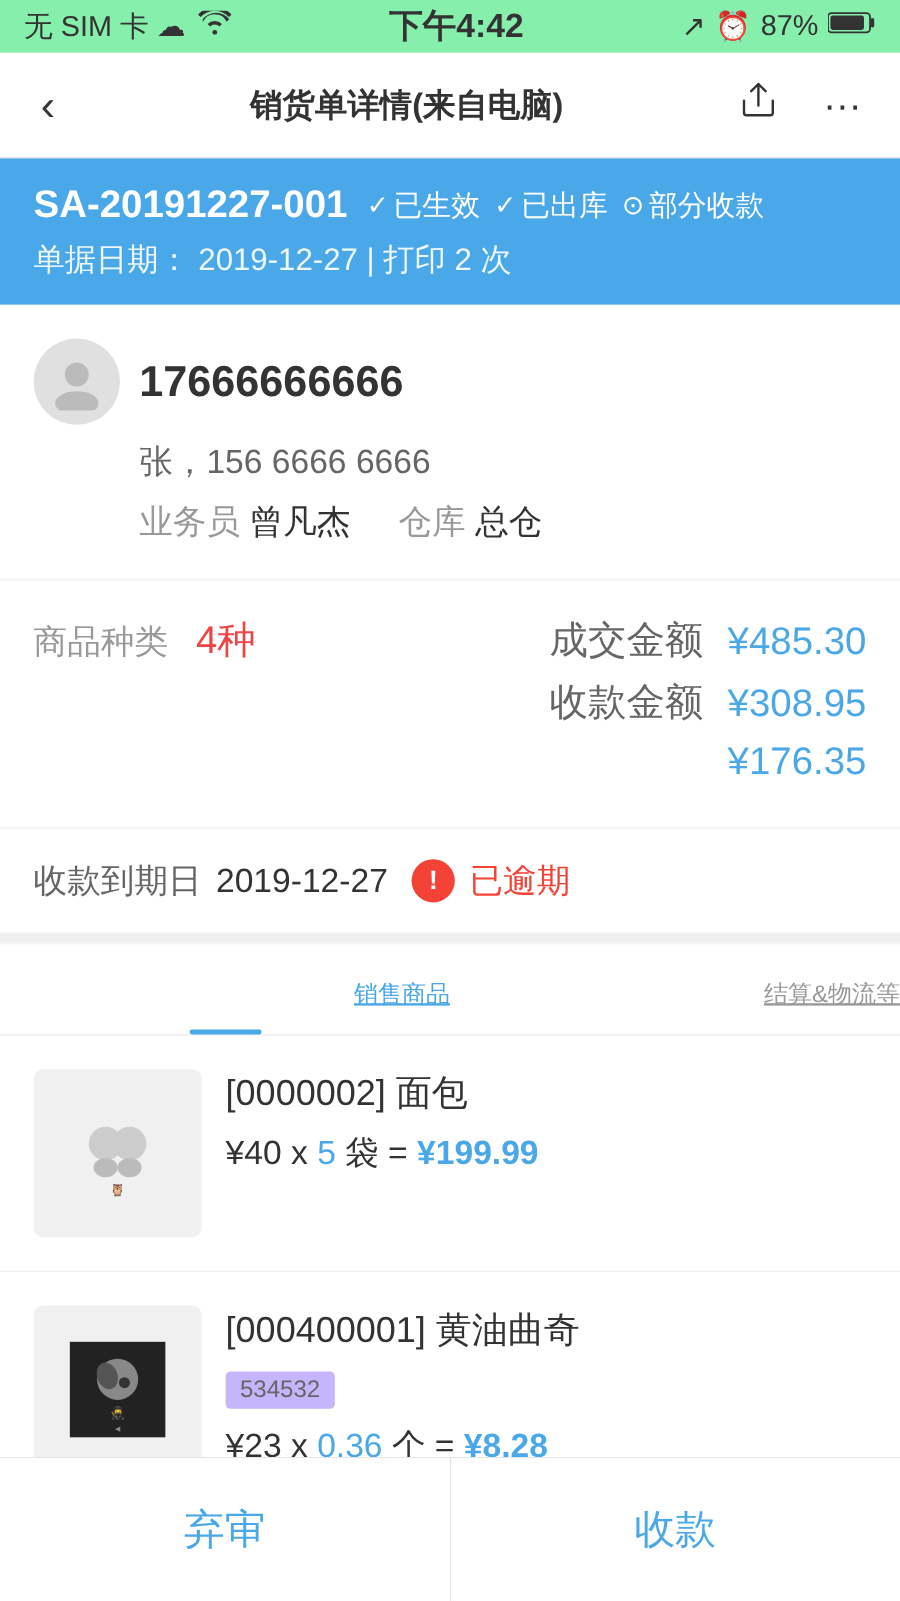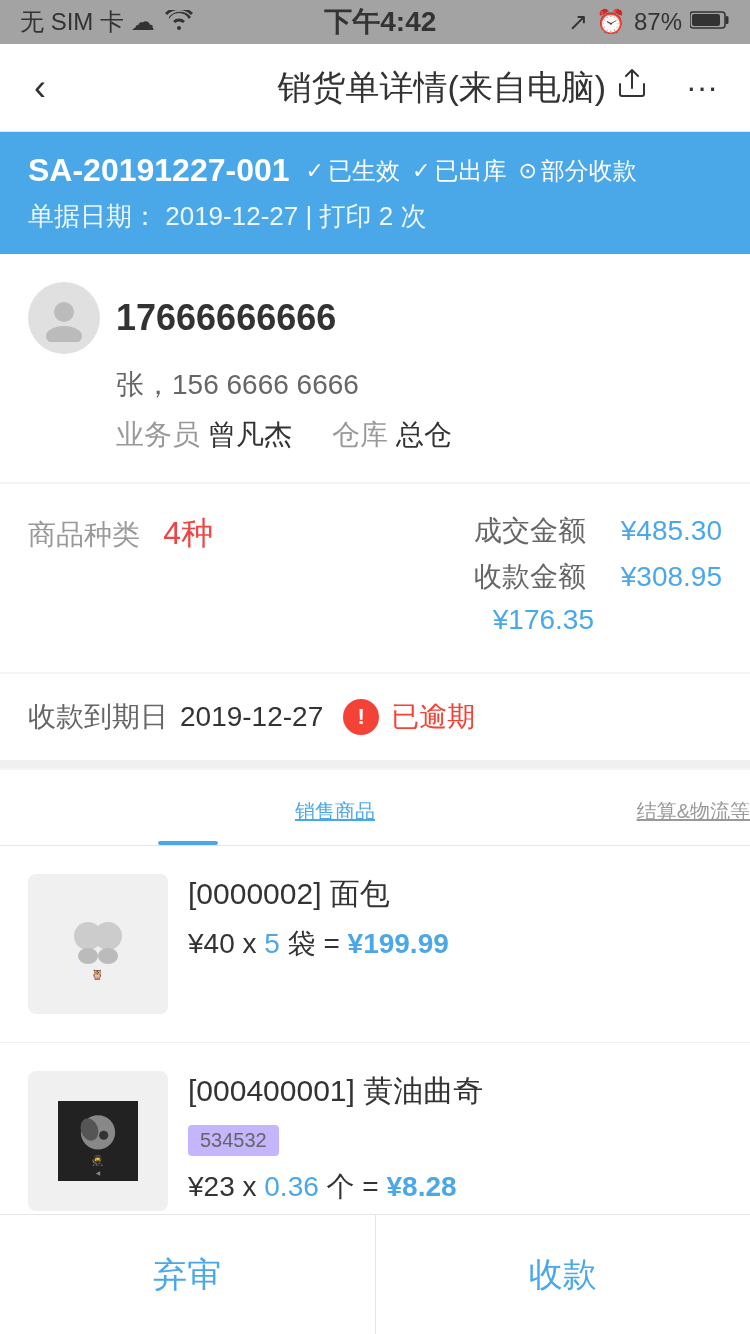--- a/index.html
+++ b/index.html
@@ -9,21 +9,21 @@
       background: #f5f5f5;
       width: 750px;
       min-height: 1334px;
       font-size: 28px;
       color: #333;
     }
 
     
     .status-bar {
       height: 44px;
-      background: #a3a3a3;
+      background: #86efac;
       display: flex;
       align-items: center;
       justify-content: space-between;
       padding: 0 20px;
       font-size: 24px;
       font-weight: 500;
     }
     .status-left { display: flex; align-items: center; gap: 10px; }
     .status-center { font-size: 28px; font-weight: 600; }
     .status-right { display: flex; align-items: center; gap: 8px; font-size: 24px; }
@@ -39,23 +39,23 @@
     }
     .nav-back {
       font-size: 36px;
       color: #333;
       cursor: pointer;
       margin-right: 16px;
       padding: 10px;
     }
     .nav-title {
       flex: 1;
-      text-align: right;
-      font-size: 34px;
-      font-weight: 400;
+      text-align: center;
+      font-size: 27px;
+      font-weight: 700;
       color: #333;
     }
     .nav-actions {
       display: flex;
       align-items: center;
       gap: 20px;
     }
     .nav-share, .nav-more {
       font-size: 32px;
       color: #333;
@@ -156,24 +156,25 @@
       display: flex;
       justify-content: space-between;
       align-items: flex-start;
     }
     .stats-left { font-size: 28px; color: #666; }
     .stats-label { color: #999; }
     .stats-count { font-size: 32px; color: #ef4444; font-weight: 500; }
     .stats-right { text-align: right; }
     .stats-row {
       display: flex;
+      justify-content: flex-end;
       align-items: center;
       gap: 16px;
       margin-bottom: 8px;
-      font-size: 28px;
+      font-size: 32px;
     }
     .stats-row-label { color: #666; }
     .stats-row-value { color: #4BA8E8; font-weight: 500; min-width: 120px; text-align: right; }
 
     
     .due-section {
       background: #fff;
       padding: 24px 28px;
       margin-bottom: 2px;
       display: flex;

